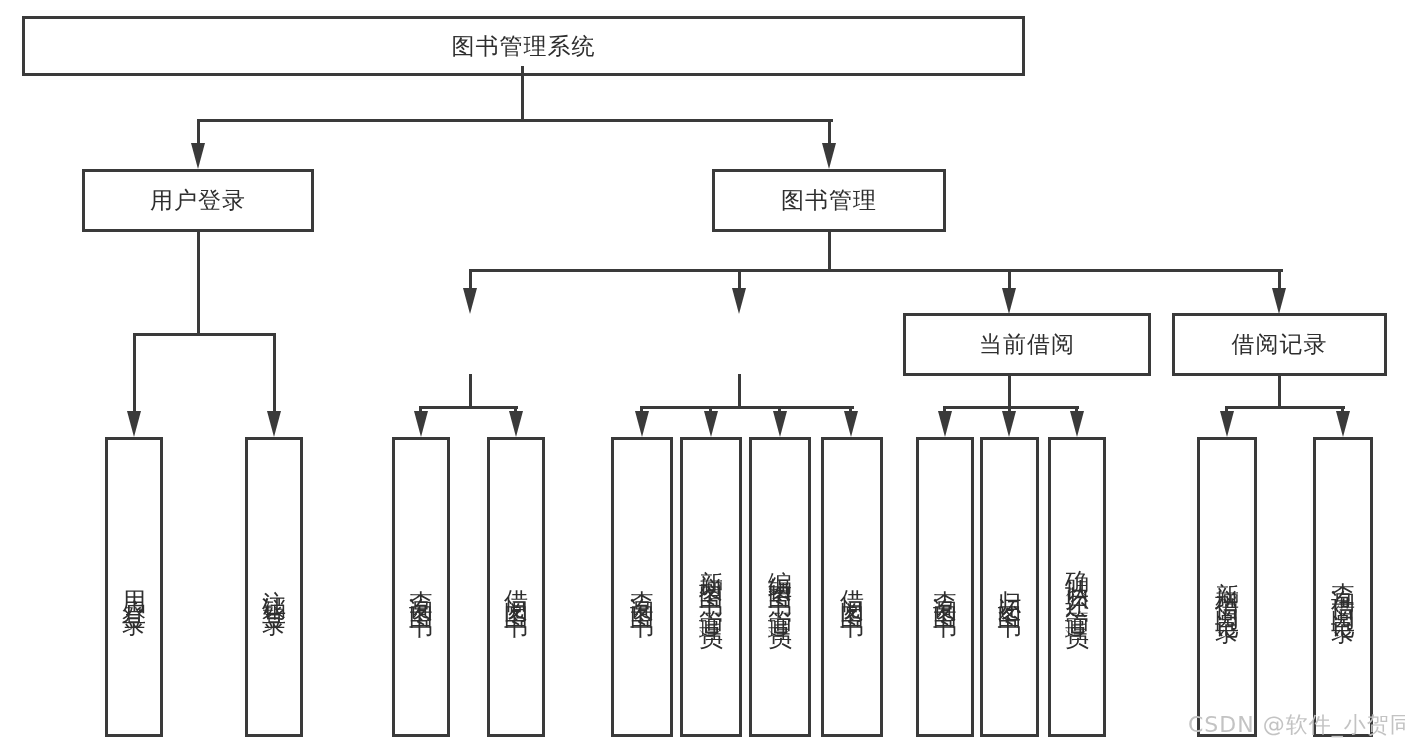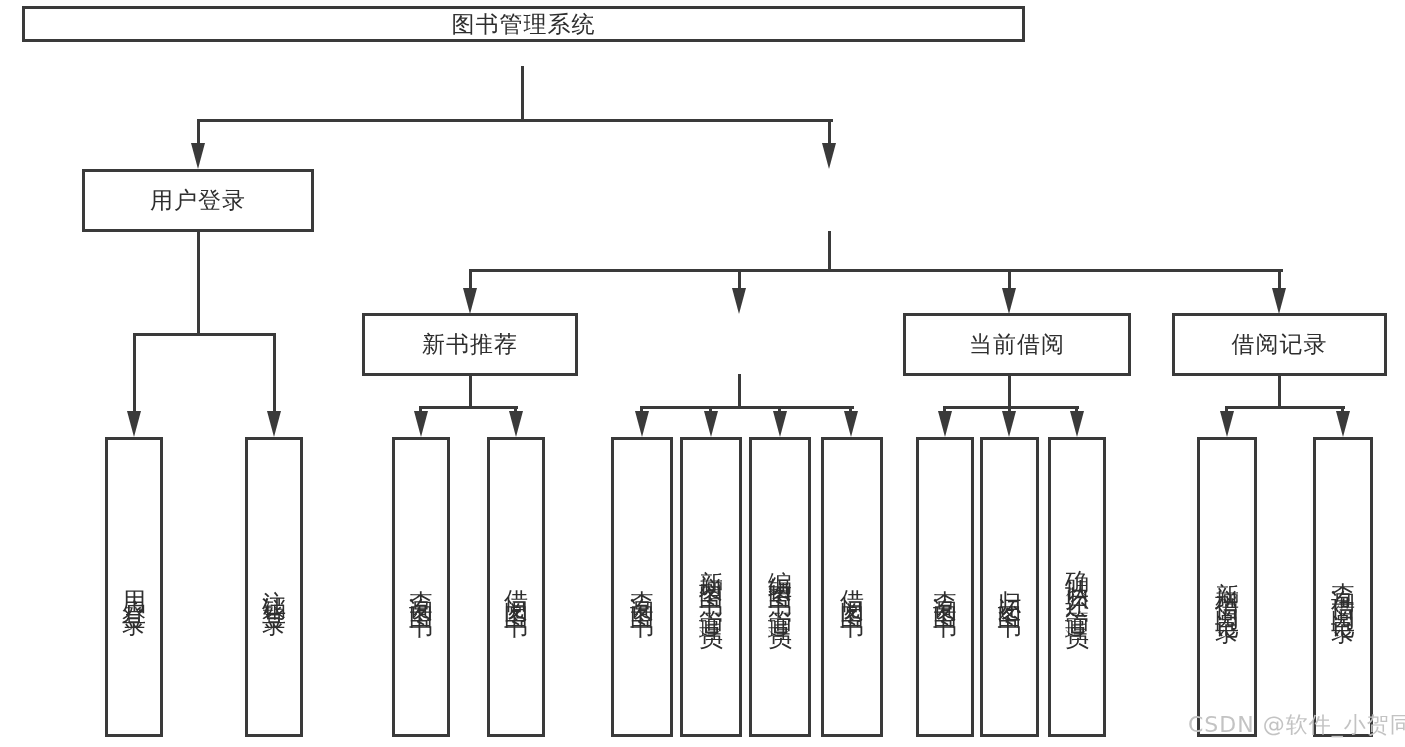--- a/index.html
+++ b/index.html
@@ -33,57 +33,57 @@
   .watermark {
     position:absolute; left:1188px; top:710px;
     font-size:22px; color:#c3c3c3; letter-spacing:1px; white-space:nowrap;
   }
 </style>
 </head>
 <body>
 
 <div class="stage">
 
-  <div class="box" style="left:22px; top:6px; width:1003px; height:36px;">
+  <div class="box" style="left:22px; top:16px; width:1003px; height:60px;">
     <span>图书管理系统</span>
   </div>
 
   <div class="ln" style="left:521px; top:66px; width:3px; height:55px;"></div>
   <div class="ln" style="left:197px; top:119px; width:636px; height:3px;"></div>
   <div class="ln" style="left:197px; top:119px; width:3px; height:26px;"></div>
   <div class="arr" style="left:191px; top:143px;"></div>
   <div class="ln" style="left:828px; top:119px; width:3px; height:26px;"></div>
   <div class="arr" style="left:822px; top:143px;"></div>
 
   <div class="box" style="left:82px; top:169px; width:232px; height:63px;">
     <span>用户登录</span>
+  </div>
+  <div class="box" style="left:712px; top:169px; width:234px; height:63px;">
+    <span>图书管理</span>
   </div>
 
   <div class="ln" style="left:197px; top:231px; width:3px; height:105px;"></div>
   <div class="ln" style="left:133px; top:333px; width:143px; height:3px;"></div>
   <div class="ln" style="left:133px; top:333px; width:3px; height:80px;"></div>
   <div class="arr" style="left:127px; top:411px;"></div>
   <div class="ln" style="left:273px; top:333px; width:3px; height:80px;"></div>
   <div class="arr" style="left:267px; top:411px;"></div>
 
   <div class="ln" style="left:828px; top:231px; width:3px; height:41px;"></div>
   <div class="ln" style="left:469px; top:269px; width:814px; height:3px;"></div>
   <div class="ln" style="left:469px; top:269px; width:3px; height:20px;"></div>
   <div class="arr" style="left:463px; top:288px;"></div>
   <div class="ln" style="left:738px; top:269px; width:3px; height:20px;"></div>
   <div class="arr" style="left:732px; top:288px;"></div>
   <div class="ln" style="left:1008px; top:269px; width:3px; height:20px;"></div>
   <div class="arr" style="left:1002px; top:288px;"></div>
   <div class="ln" style="left:1278px; top:269px; width:3px; height:20px;"></div>
   <div class="arr" style="left:1272px; top:288px;"></div>
 
-  <div class="box" style="left:362px; top:313px; width:216px; height:63px;">
-    <span>新书推荐</span>
-  </div>
-  <div class="box" style="left:903px; top:313px; width:228px; height:63px;">
+  <div class="box" style="left:903px; top:313px; width:248px; height:63px;">
     <span>当前借阅</span>
   </div>
   <div class="box" style="left:1172px; top:313px; width:215px; height:63px;">
     <span>借阅记录</span>
   </div>
 
   <div class="ln" style="left:469px; top:374px; width:3px; height:35px;"></div>
   <div class="ln" style="left:419px; top:406px; width:99px; height:3px;"></div>
   <div class="ln" style="left:419px; top:406px; width:3px; height:9px;"></div>
   <div class="arr" style="left:414px; top:411px;"></div>

